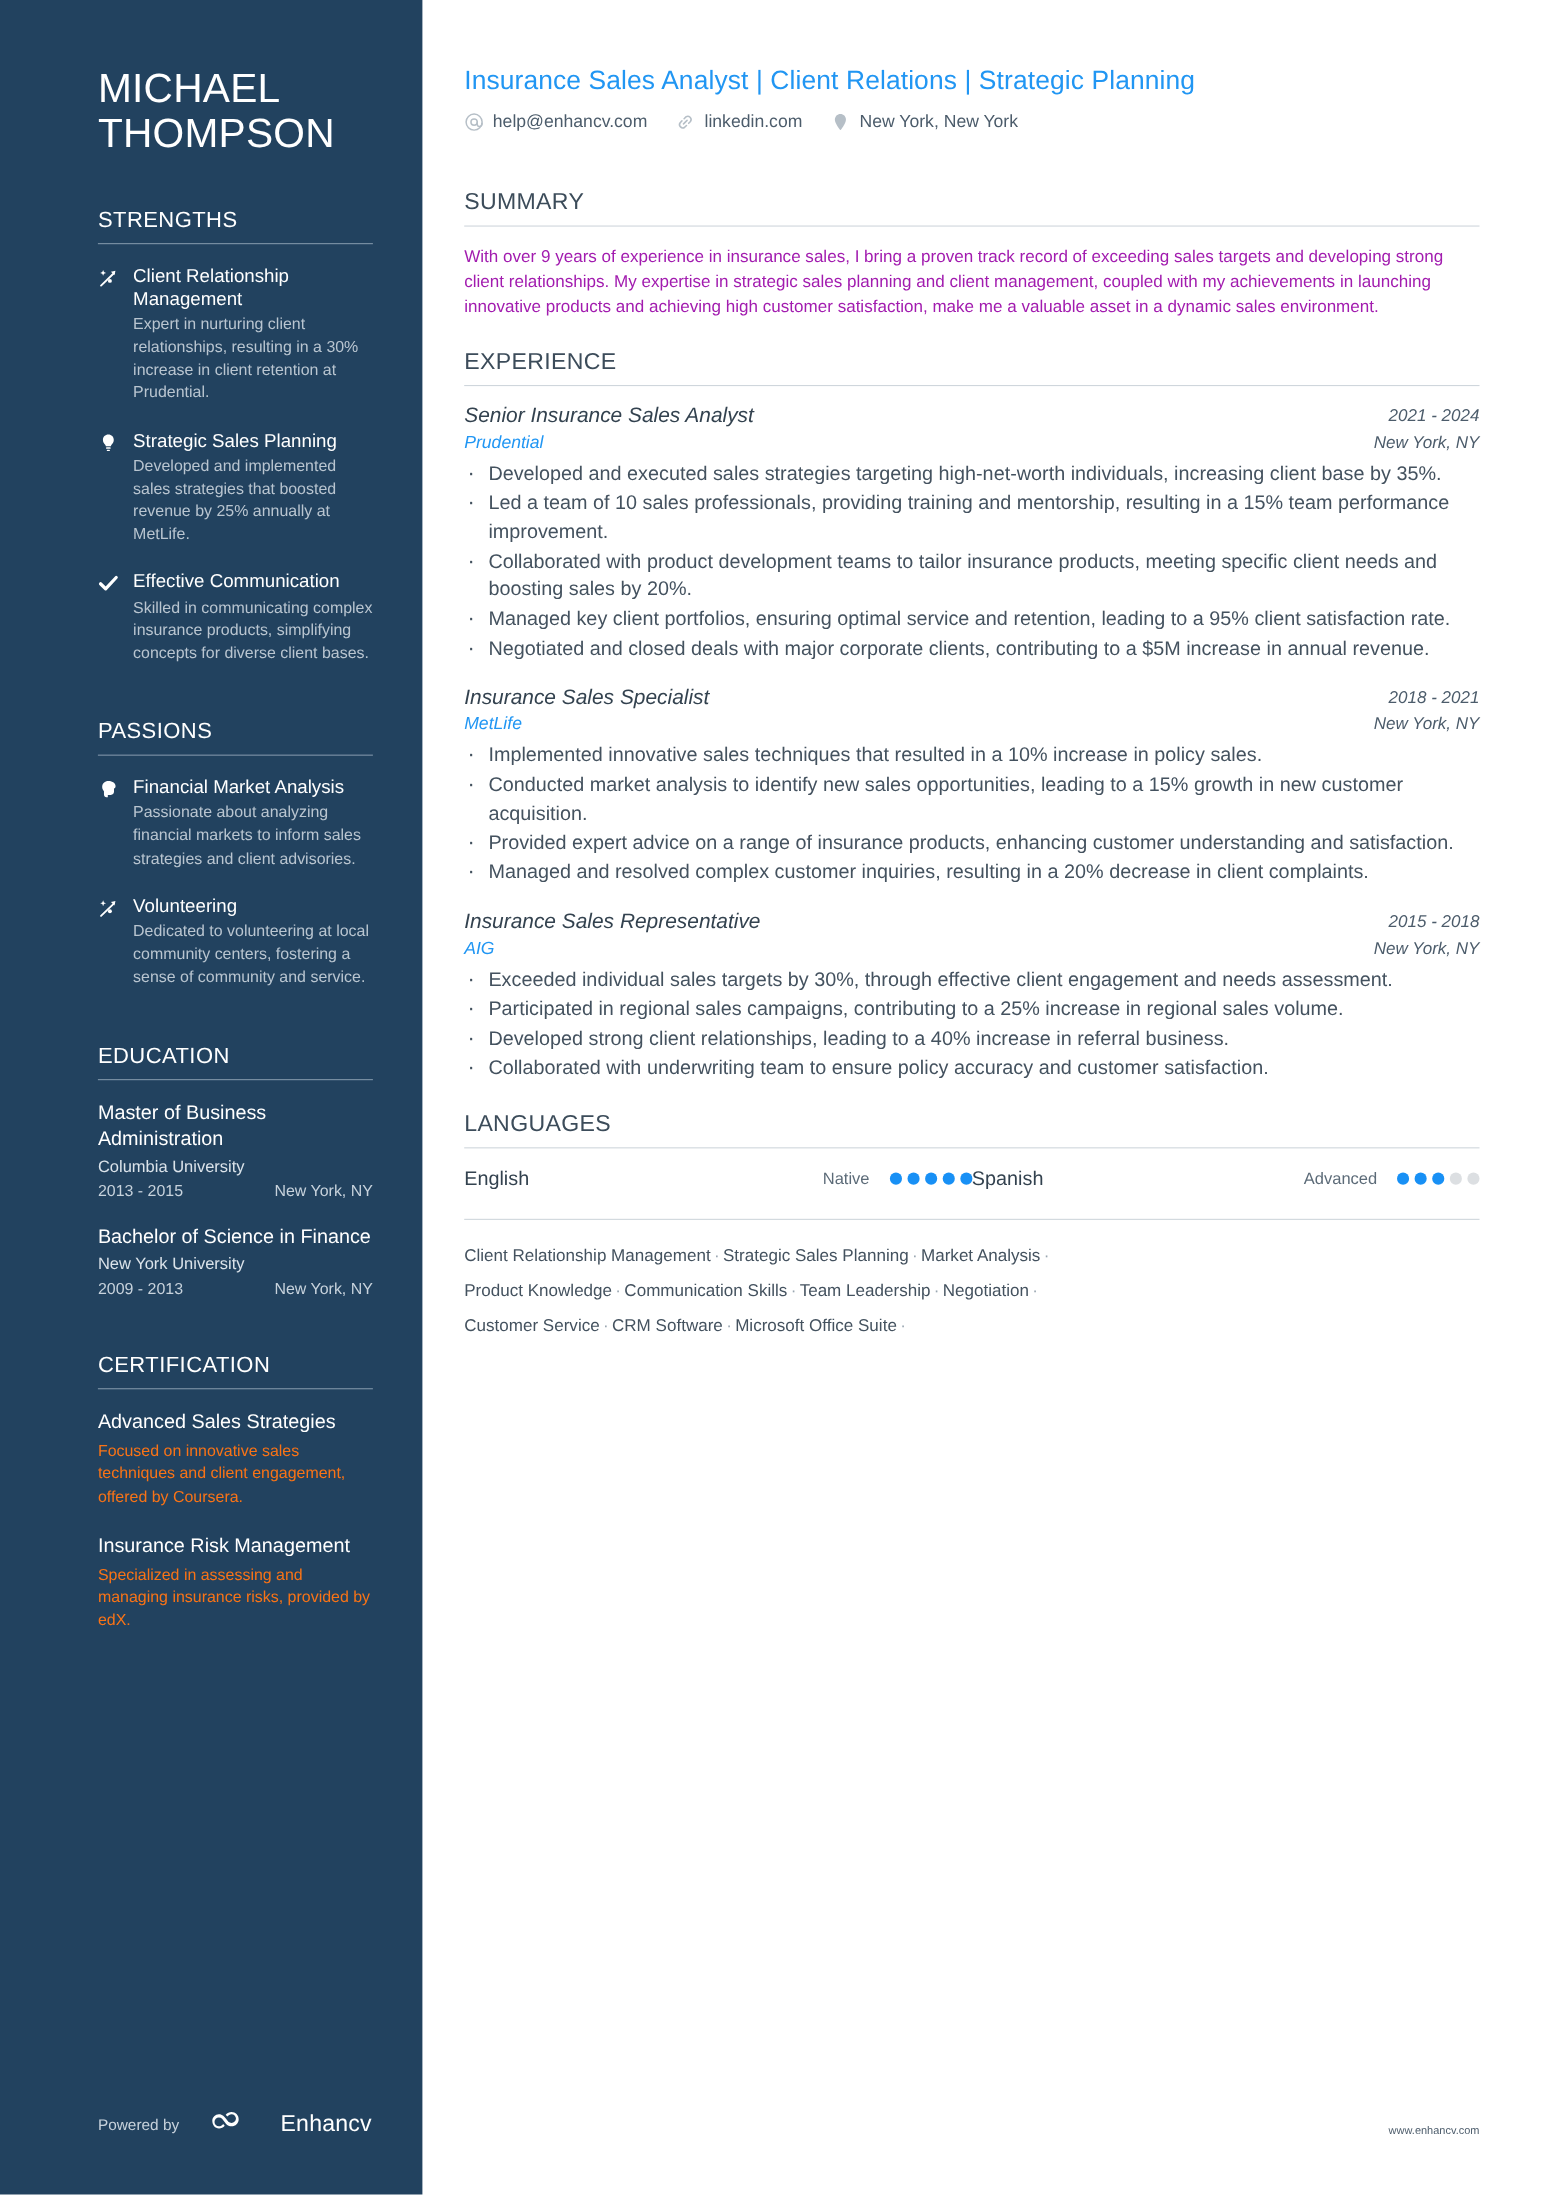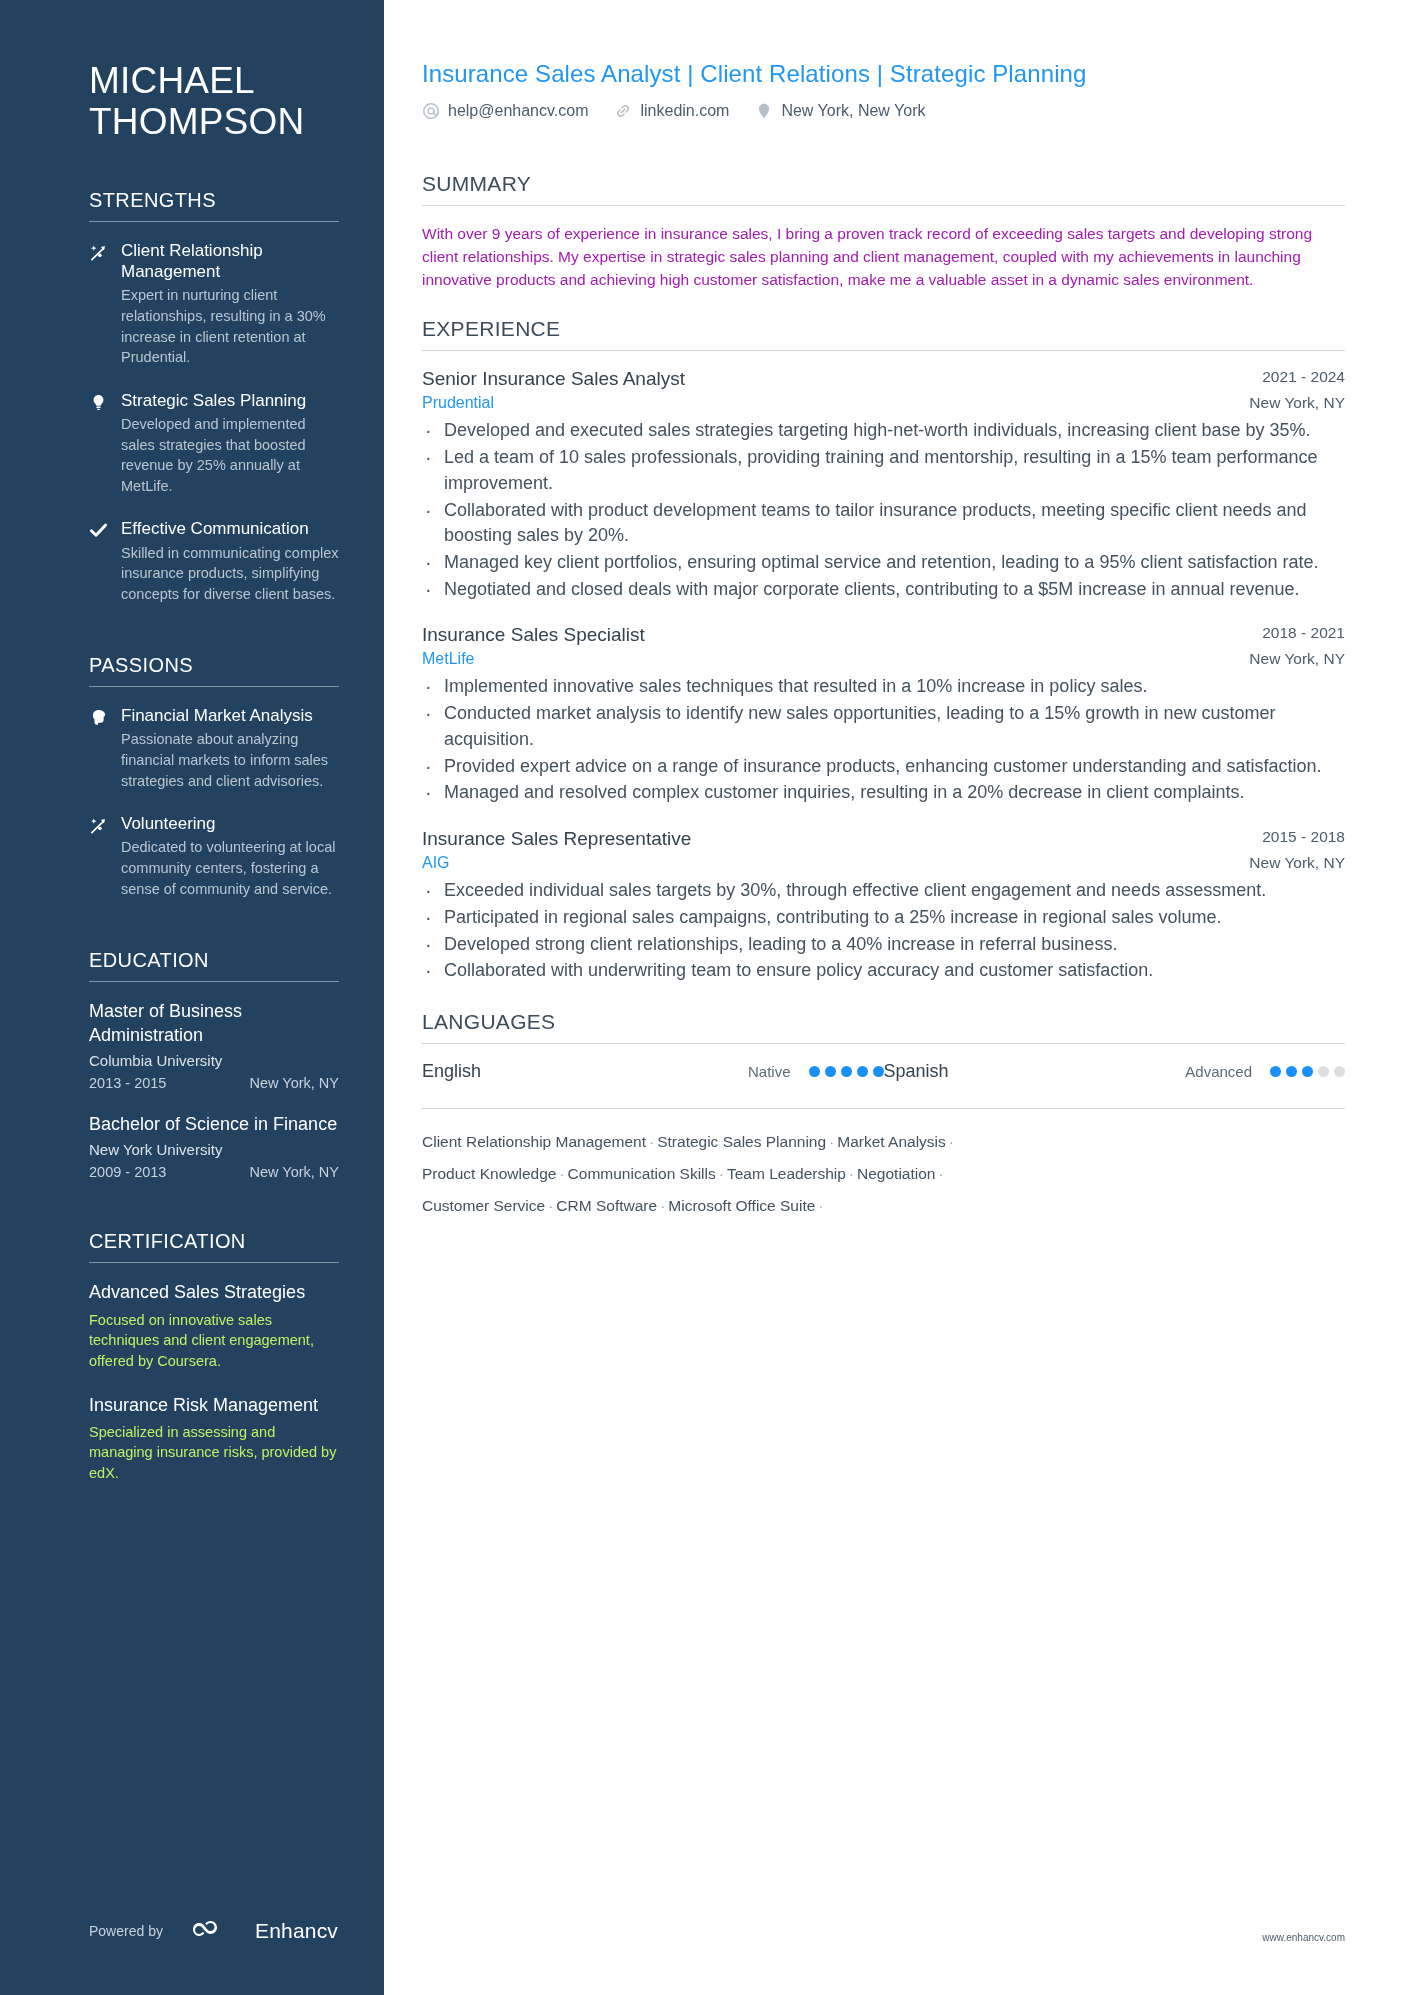--- a/index.html
+++ b/index.html
@@ -82,21 +82,21 @@
   }
   .sb-block-meta {
     display:flex;
     justify-content:space-between;
     font-size:14.5px;
     color:#c7d2dc;
   }
   .sb-block-desc {
     font-size:14.5px;
     line-height:1.42;
-    color:#bef264;
+    color:#f97316;
   }
   .sec-gap { height:28px; }
 
   .sb-footer {
     position:absolute;
     left:89px;
     bottom:52px;
     display:flex;
     align-items:center;
     gap:26px;
@@ -145,21 +145,22 @@
   .summary-text {
     font-size:15.5px;
     line-height:1.47;
     color:#a21caf;
   }
 
   .job { margin-bottom:22px; }
   .job-top, .job-sub {
     display:flex;
     justify-content:space-between;
-    align-items:flex-start;
+    align-items:center;
+    font-style:italic;
   }
   .job-title { font-size:19px; color:#33424f; }
   .job-dates { font-size:15.5px; color:#4c5c6b; }
   .job-sub { margin-top:4px; margin-bottom:6px; }
   .job-company { font-size:16px; color:#2196f3; }
   .job-loc { font-size:15.5px; color:#4c5c6b; }
   .bullets { list-style:none; }
   .bullets li {
     position:relative;
     padding-left:22px;

